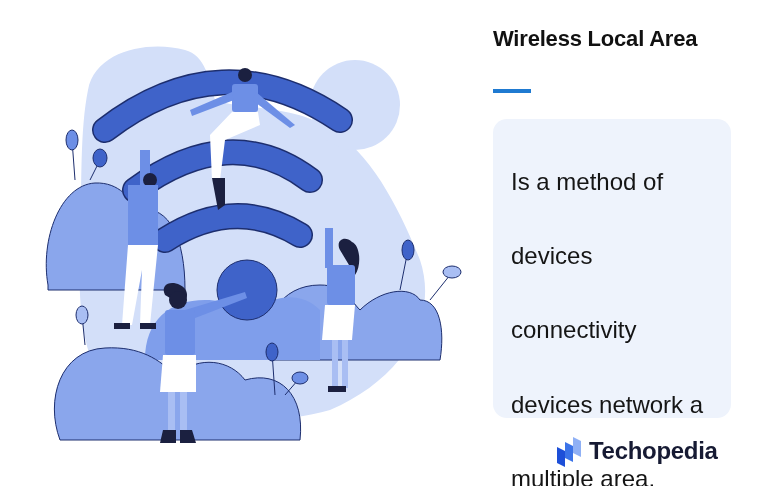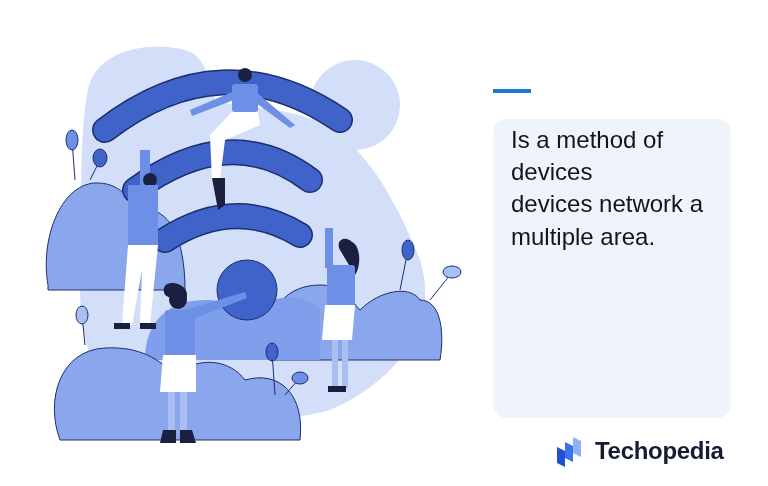--- a/index.html
+++ b/index.html
@@ -6,24 +6,24 @@
   body { width: 768px; height: 486px; background: #ffffff; position: relative; overflow: hidden;
          font-family: "Liberation Sans", sans-serif; }
   .illustration { position: absolute; left: 0; top: 0; width: 480px; height: 486px; }
   .title { position: absolute; left: 493px; top: 24px; width: 270px; font-size: 22px; font-weight: bold;
            line-height: 29px; color: #111111; letter-spacing: -0.2px; }
   .title-underline { position: absolute; left: 493px; top: 89px; width: 38px; height: 4px; background: #1f7ad1; }
   .card { position: absolute; left: 493px; top: 119px; width: 238px; height: 299px; background: #eef3fc;
           border-radius: 14px; }
   .card-text { position: absolute; left: 511px; top: 124px; width: 220px; font-size: 24px; line-height: 32.2px;
                color: #151515; }
-  .card-text span { display: block; white-space: nowrap; }
+  .card-text span { display: block; white-space: nowrap; margin-top: 42px; }
   .logo { position: absolute; left: 555px; top: 434px; height: 34px; display: flex; align-items: center; }
   .logo svg { width: 34px; height: 32px; }
-  .logo-text { font-size: 24px; font-weight: bold; color: #161a33; margin-left: 6px; letter-spacing: -0.3px; }
+  .logo-text { font-size: 24px; font-weight: bold; color: #161a33; margin-left: 0; letter-spacing: -0.3px; }
 </style>
 </head>
 <body>
 
 <svg class="illustration" viewBox="0 0 480 486">
 
   <path d="M88 90 C95 50 150 40 185 50 C205 55 210 80 215 100 C240 110 300 105 330 130 C370 150 400 210 420 260 C440 320 400 380 330 410 C260 430 150 420 110 390 C80 360 78 300 80 240 C82 180 80 130 88 90 Z" fill="#d3dff9"></path>
   <circle cx="355" cy="105" r="45" fill="#d3dff9"></circle>
 
   <path d="M48 285 C40 240 60 185 95 183 C120 182 130 200 140 210 C170 205 185 240 185 290 L48 290 Z" fill="#8aa6ec" stroke="#1d2e6e" stroke-width="1"></path>
@@ -96,27 +96,29 @@
     <rect x="165" y="310" width="30" height="45" fill="#6d8fe6" rx="3"></rect>
     <path d="M163 355 L196 355 L196 392 L160 392 Z" fill="#ffffff"></path>
     <rect x="168" y="392" width="7" height="40" fill="#a9bef3"></rect>
     <rect x="180" y="392" width="7" height="40" fill="#a9bef3"></rect>
     <path d="M163 430 L176 430 L176 443 L160 443 Z" fill="#1b2040"></path>
     <path d="M180 430 L192 430 L196 443 L180 443 Z" fill="#1b2040"></path>
   </g>
 </svg>
 
 <div class="title">
+  <div>Wireless Local Area</div>
 </div>
 <div class="title-underline"></div>
 
 <div class="card"></div>
 <div class="card-text">
   <span>Is a method of</span>
   <span>devices</span>
+  <span>connectivity</span>
   <span>devices network a</span>
   <span>multiple area.</span>
 </div>
 
 <div class="logo">
   <svg viewBox="0 0 34 32">
     <path d="M18 2 L26 6 L26 22 L18 18 Z" fill="#8fb0f5"></path>
     <path d="M10 7 L18 11 L18 27 L10 23 Z" fill="#3b73e8"></path>
     <path d="M2 12 L10 16 L10 32 L2 28 Z" fill="#1d4fd8"></path>
   </svg>

